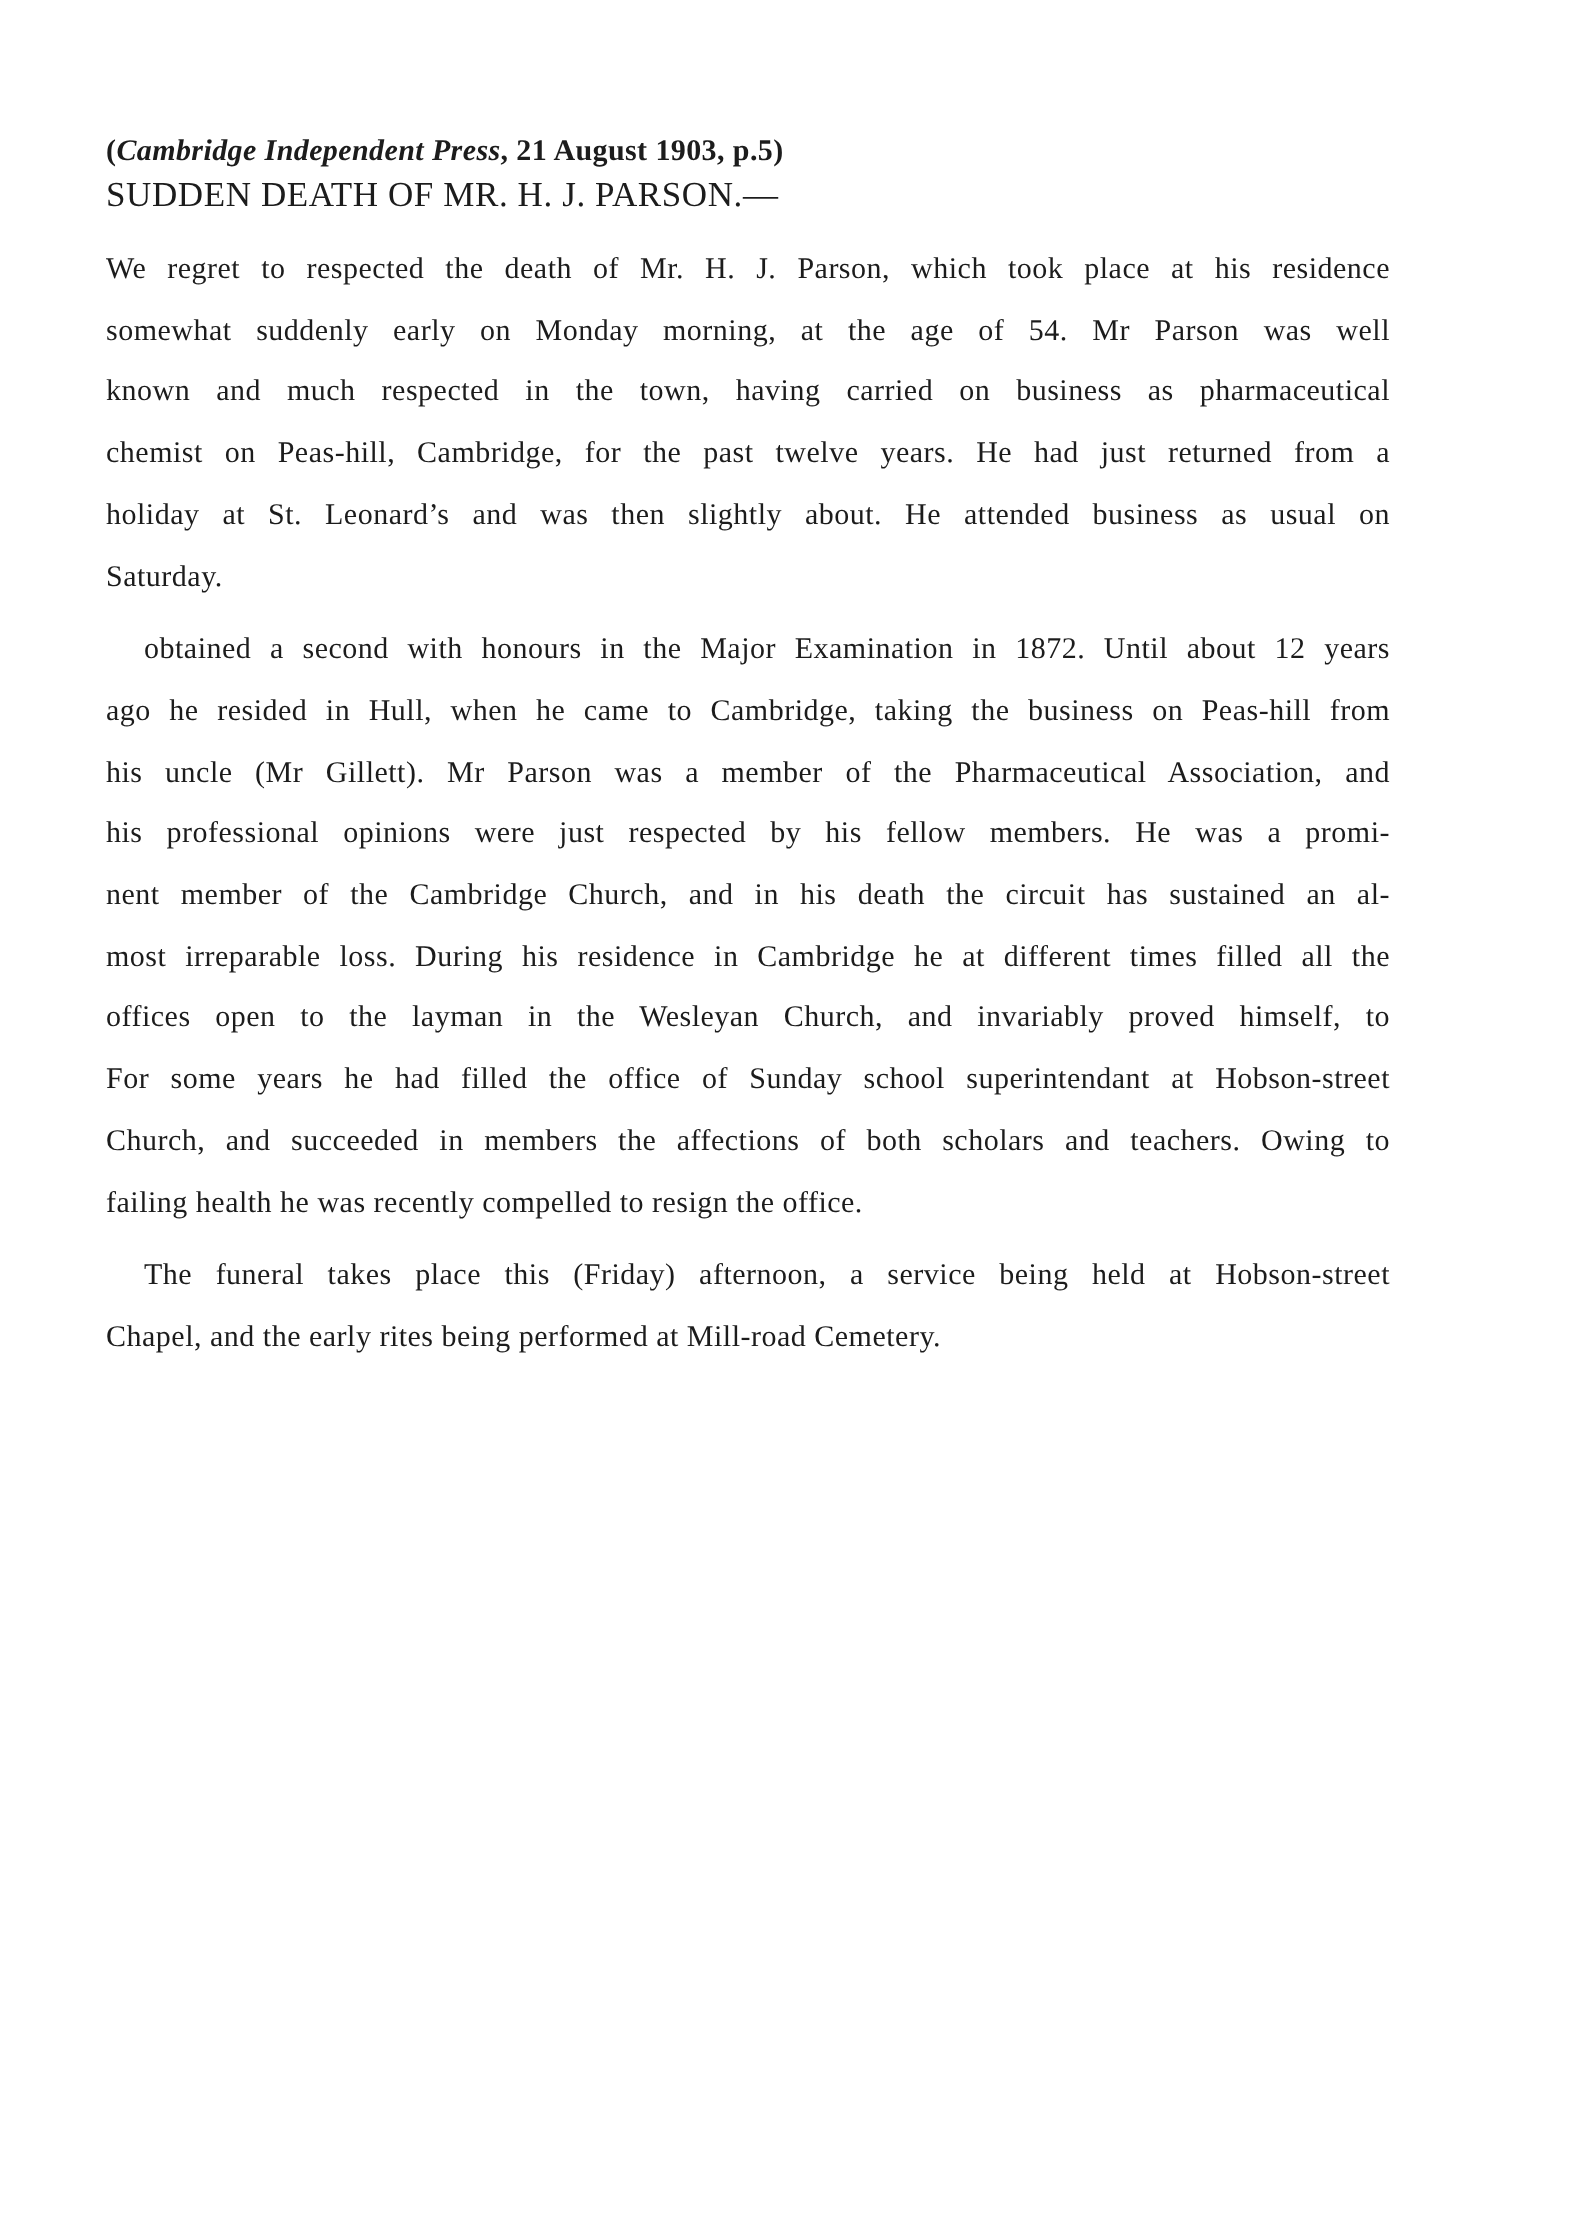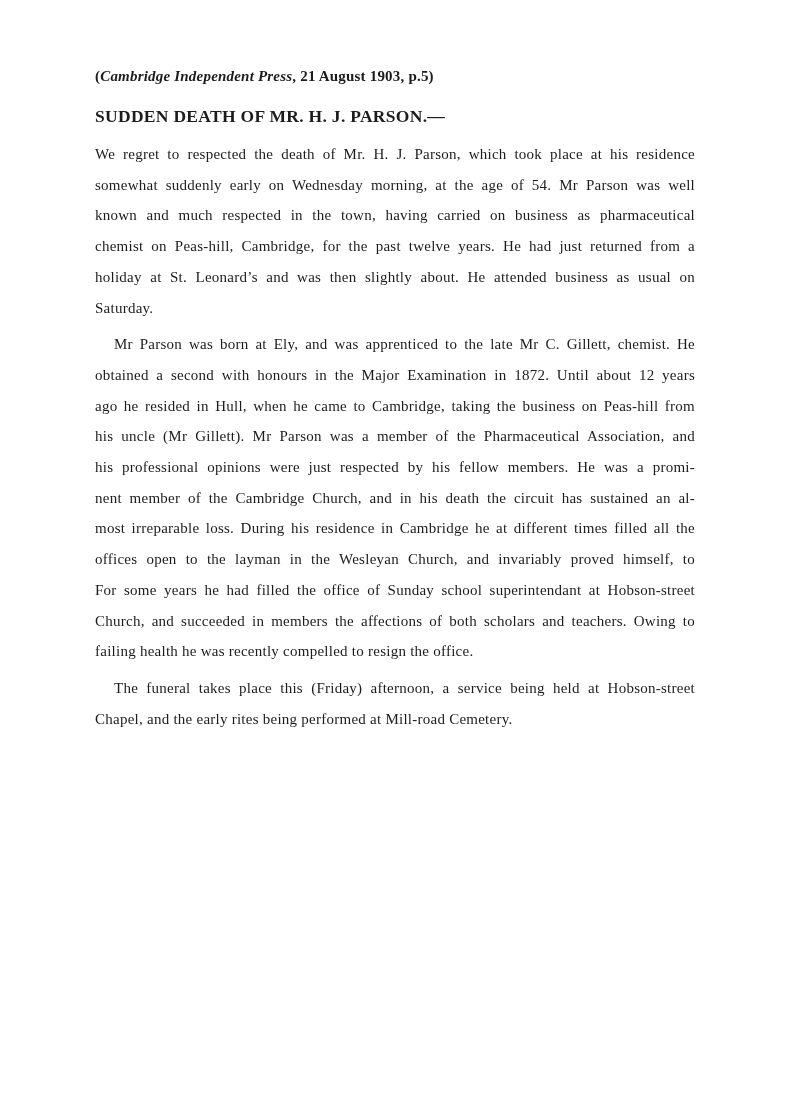--- a/index.html
+++ b/index.html
@@ -11,37 +11,36 @@
     width: 790px;
     height: 1117px;
     font-family: "Liberation Serif", serif;
     color: #1c1c1c;
     overflow: hidden;
   }
   .page {
     box-sizing: border-box;
     width: 790px;
     height: 1117px;
-    padding: 66px 95px 0 95px;
+    padding: 66px 95px 0 53px;
     background: #ffffff;
   }
   .citation {
     font-size: 15px;
     font-weight: bold;
     letter-spacing: 0.2px;
     line-height: 20px;
     white-space: nowrap;
   }
   .citation .source {
     font-style: italic;
   }
   .headline {
-    margin-top: 19px;
     font-size: 17.5px;
-    font-weight: bold;
+    font-weight: normal;
     letter-spacing: 0.3px;
     line-height: 22px;
     white-space: nowrap;
   }
   .article {
     margin-top: 12px;
   }
   .paragraph {
     margin: 0;
   }
@@ -69,28 +68,27 @@
 <div class="page">
 
   <div class="citation"><span>(</span><span class="source">Cambridge Independent Press</span><span>, 21 August 1903, p.5)</span></div>
 
   <div class="headline">SUDDEN DEATH OF MR. H. J. PARSON.—</div>
 
   <div class="article">
 
   <div class="paragraph">
         <div class="line">We regret to respected the death of Mr. H. J. Parson, which took place at his residence</div>
-        <div class="line">somewhat suddenly early on Wednesday morning, at the age of 54. Mr Parson was well</div>
+        <div class="line">somewhat suddenly early on Monday morning, at the age of 54. Mr Parson was well</div>
         <div class="line">known and much respected in the town, having carried on business as pharmaceutical</div>
         <div class="line">chemist on Peas-hill, Cambridge, for the past twelve years. He had just returned from a</div>
         <div class="line">holiday at St. Leonard’s and was then slightly about. He attended business as usual on</div>
         <div class="line last">Saturday.</div>
       </div>
       <div class="paragraph indent">
-        <div class="line">Mr Parson was born at Ely, and was apprenticed to the late Mr C. Gillett, chemist. He</div>
         <div class="line">obtained a second with honours in the Major Examination in 1872. Until about 12 years</div>
         <div class="line">ago he resided in Hull, when he came to Cambridge, taking the business on Peas-hill from</div>
         <div class="line">his uncle (Mr Gillett). Mr Parson was a member of the Pharmaceutical Association, and</div>
         <div class="line">his professional opinions were just respected by his fellow members. He was a promi-</div>
         <div class="line">nent member of the Cambridge Church, and in his death the circuit has sustained an al-</div>
         <div class="line">most irreparable loss. During his residence in Cambridge he at different times filled all the</div>
         <div class="line">offices open to the layman in the Wesleyan Church, and invariably proved himself, to</div>
         <div class="line">For some years he had filled the office of Sunday school superintendant at Hobson-street</div>
         <div class="line">Church, and succeeded in members the affections of both scholars and teachers. Owing to</div>
         <div class="line last">failing health he was recently compelled to resign the office.</div>

